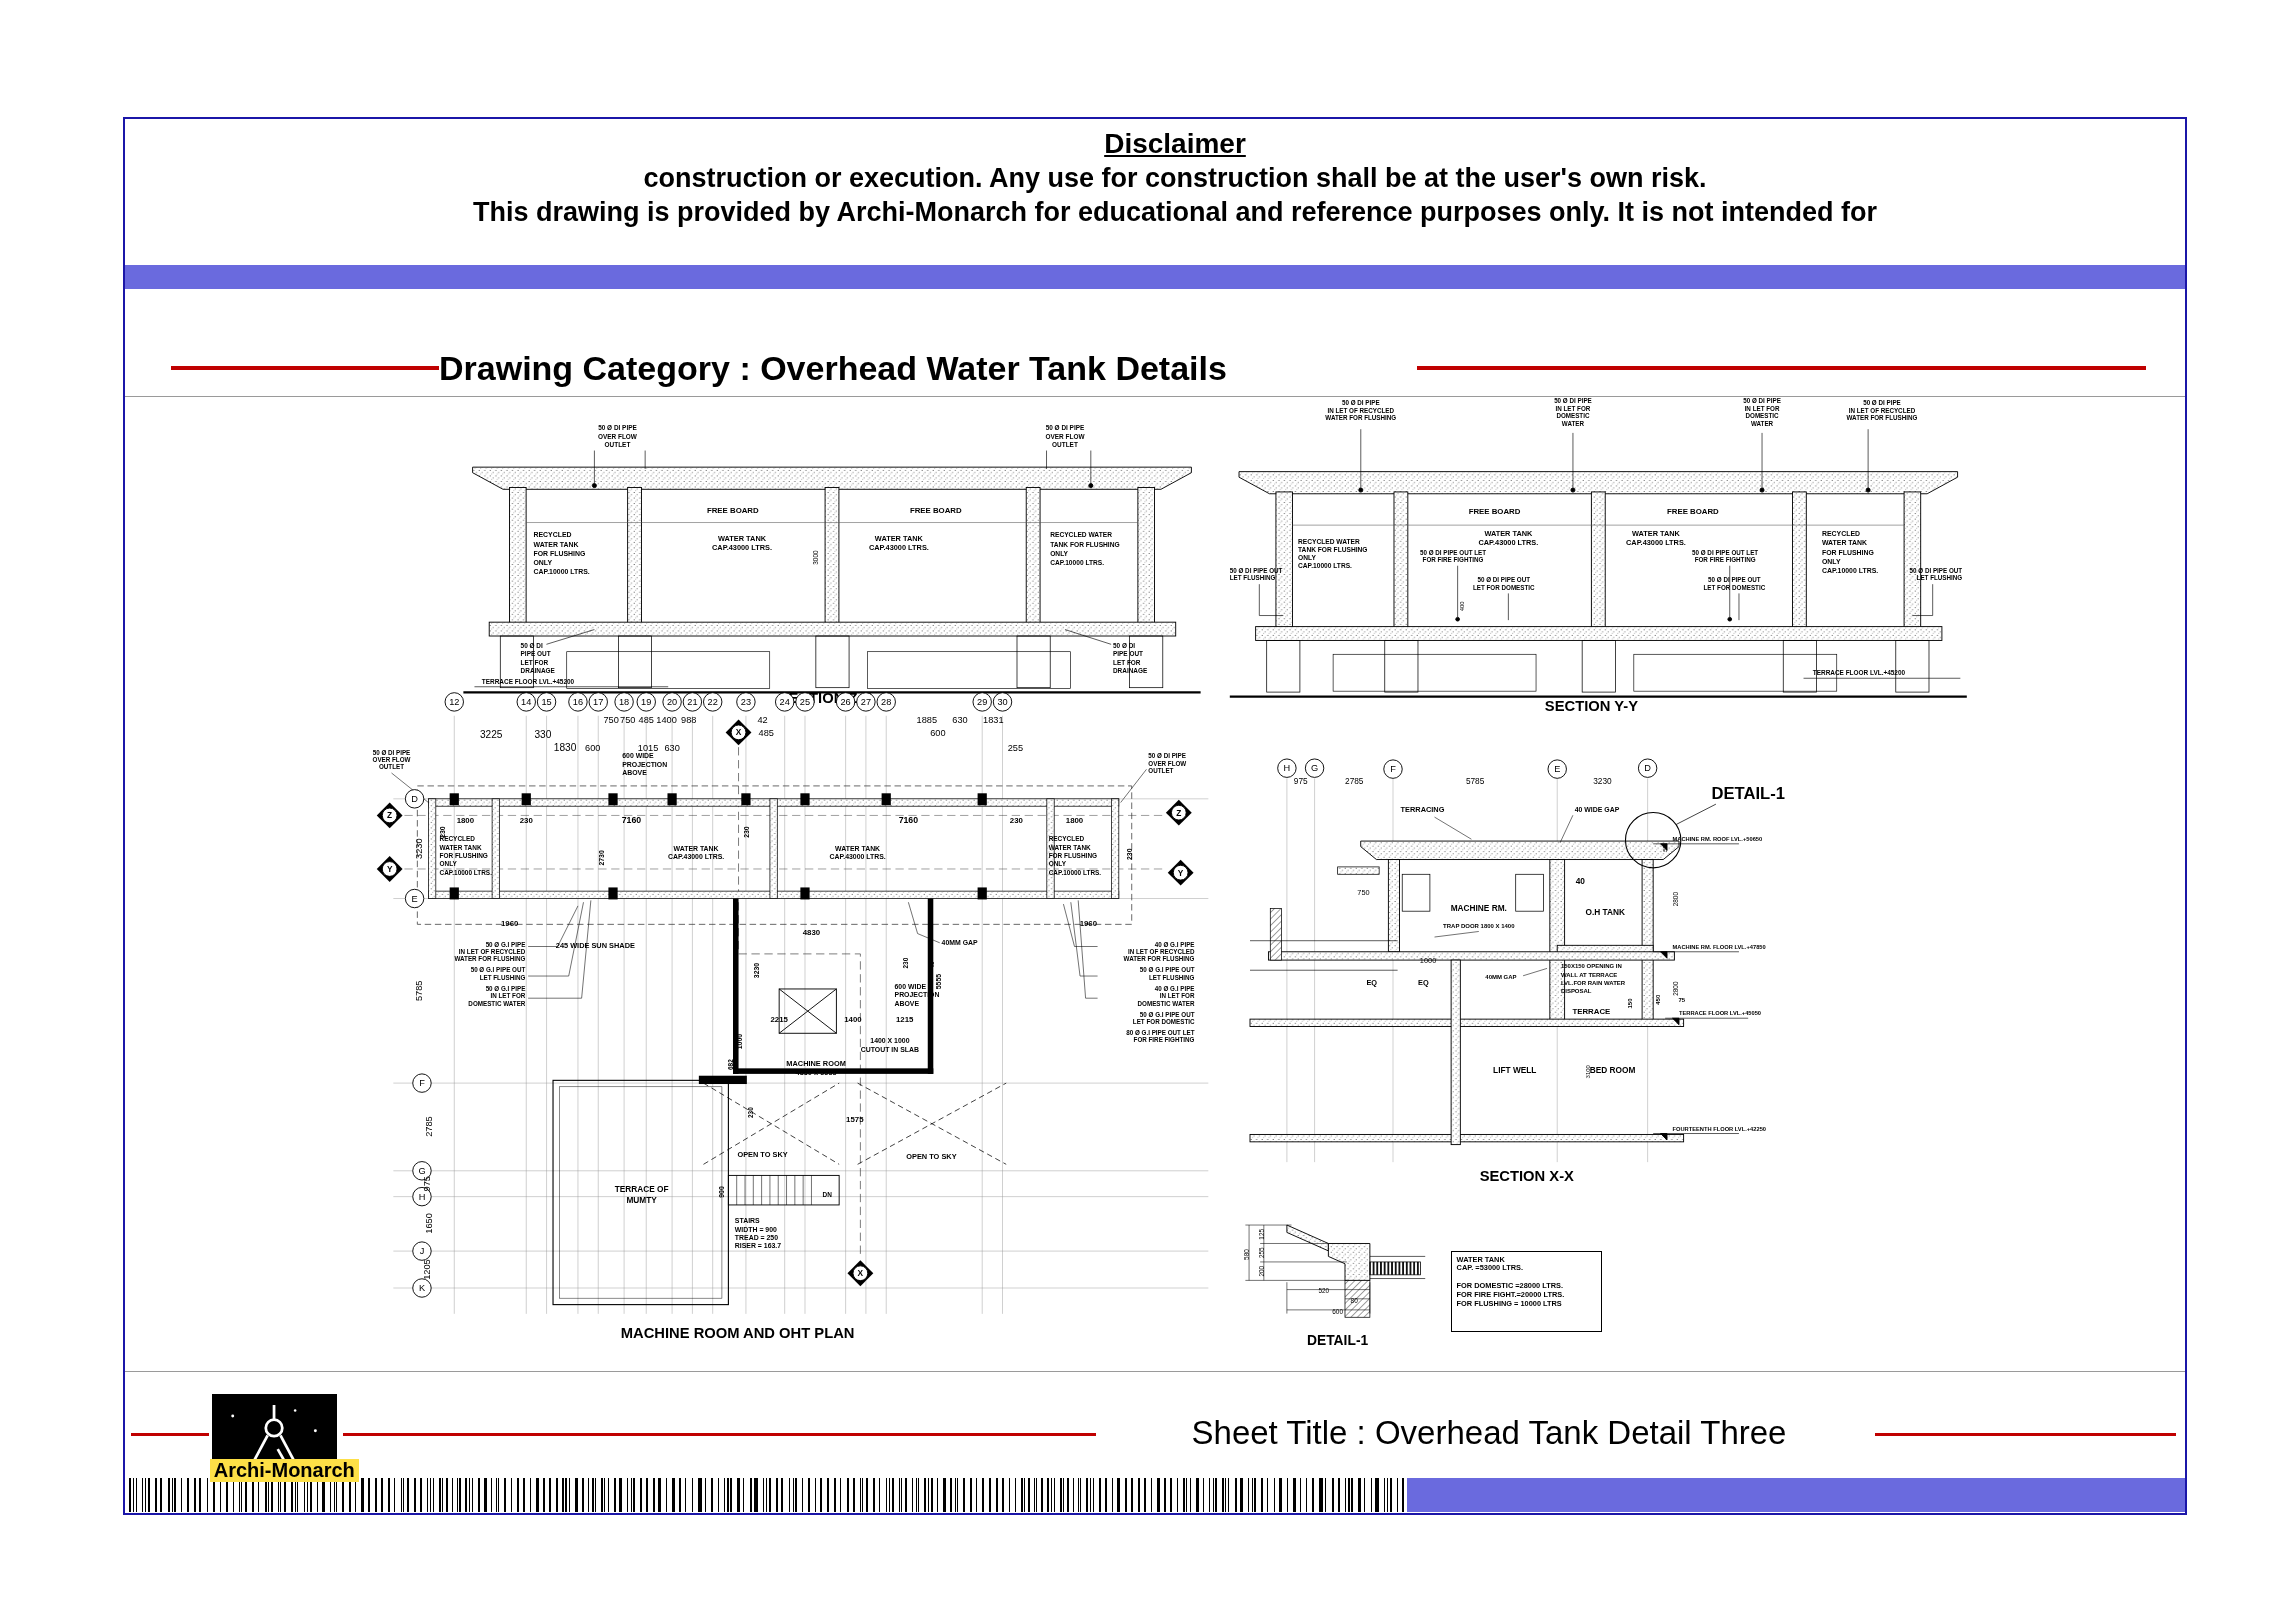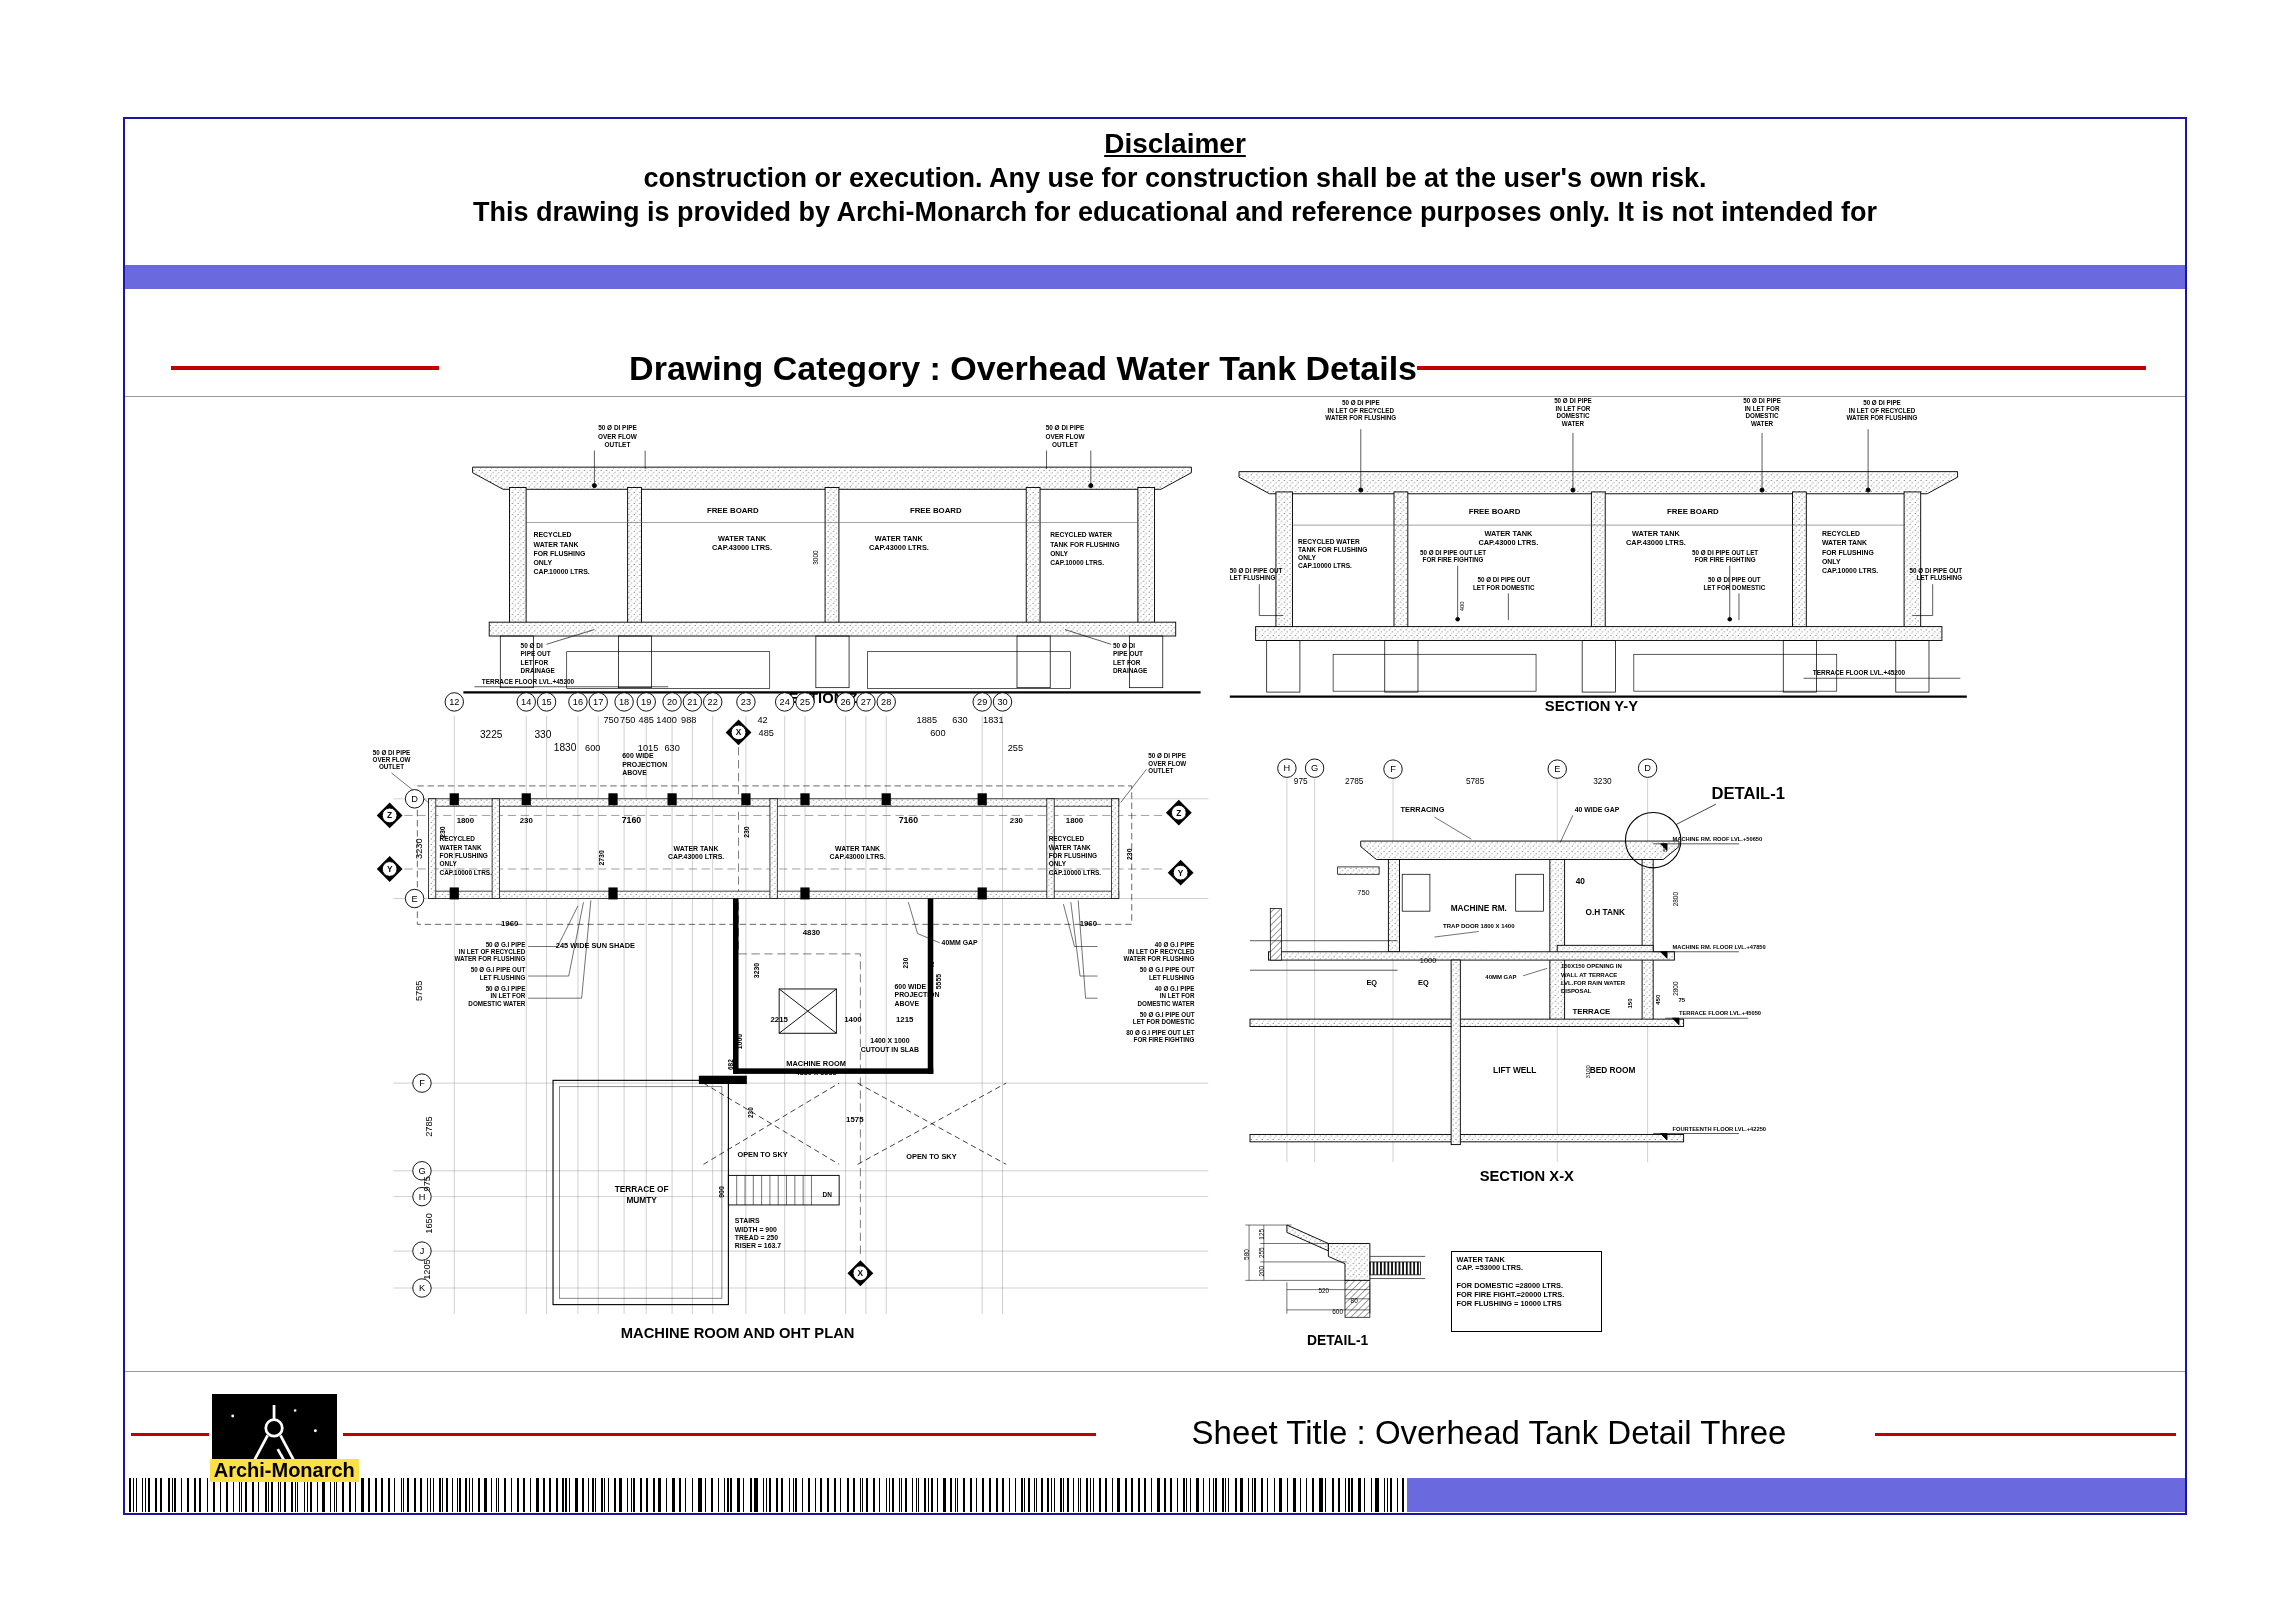--- a/index.html
+++ b/index.html
@@ -5,21 +5,21 @@
   html,body{margin:0;padding:0;}
   body{width:2290px;height:1619px;background:#fff;position:relative;
        font-family:"Liberation Sans",sans-serif;color:#000;}
   .abs{position:absolute;}
   .sheet{position:absolute;left:123px;top:117px;width:2060px;height:1394px;
          border:2.8px solid #1b16a8;background:#fff;}
   .disclaimer{top:7.4px;left:0;width:2060px;text-align:center;font-weight:bold;padding-left:20px;}
   .disclaimer .dtitle{font-size:28px;text-decoration:underline;line-height:35px;}
   .disclaimer .dline{font-size:27px;line-height:34px;}
   .bluebar{left:0;top:146px;width:2060px;height:24px;background:#6a6ade;}
-  .category{left:314px;top:226px;width:978px;text-align:right;
+  .category{left:314px;top:226px;width:978px;text-align:left;
             font-size:34px;font-weight:bold;line-height:46px;}
   .red-rule{height:3.7px;background:#c00000;}
   .hairline{left:0;width:2060px;height:0.9px;background:#9a9a9a;}
   svg{font-family:"Liberation Sans",sans-serif;overflow:visible;}
   svg text{fill:#000;}
   .notebox{left:1326px;top:1132px;width:140px;height:72px;border:1.8px solid #000;
            font-size:7.4px;font-weight:bold;padding:3.7px 4.6px;line-height:8.8px;background:#fff;}
   .sheettitle{left:978px;top:1292px;width:772px;text-align:center;
               font-size:33px;font-weight:normal;line-height:44px;}
   .logo{left:87px;top:1275px;width:125px;height:90px;background:#000;}

